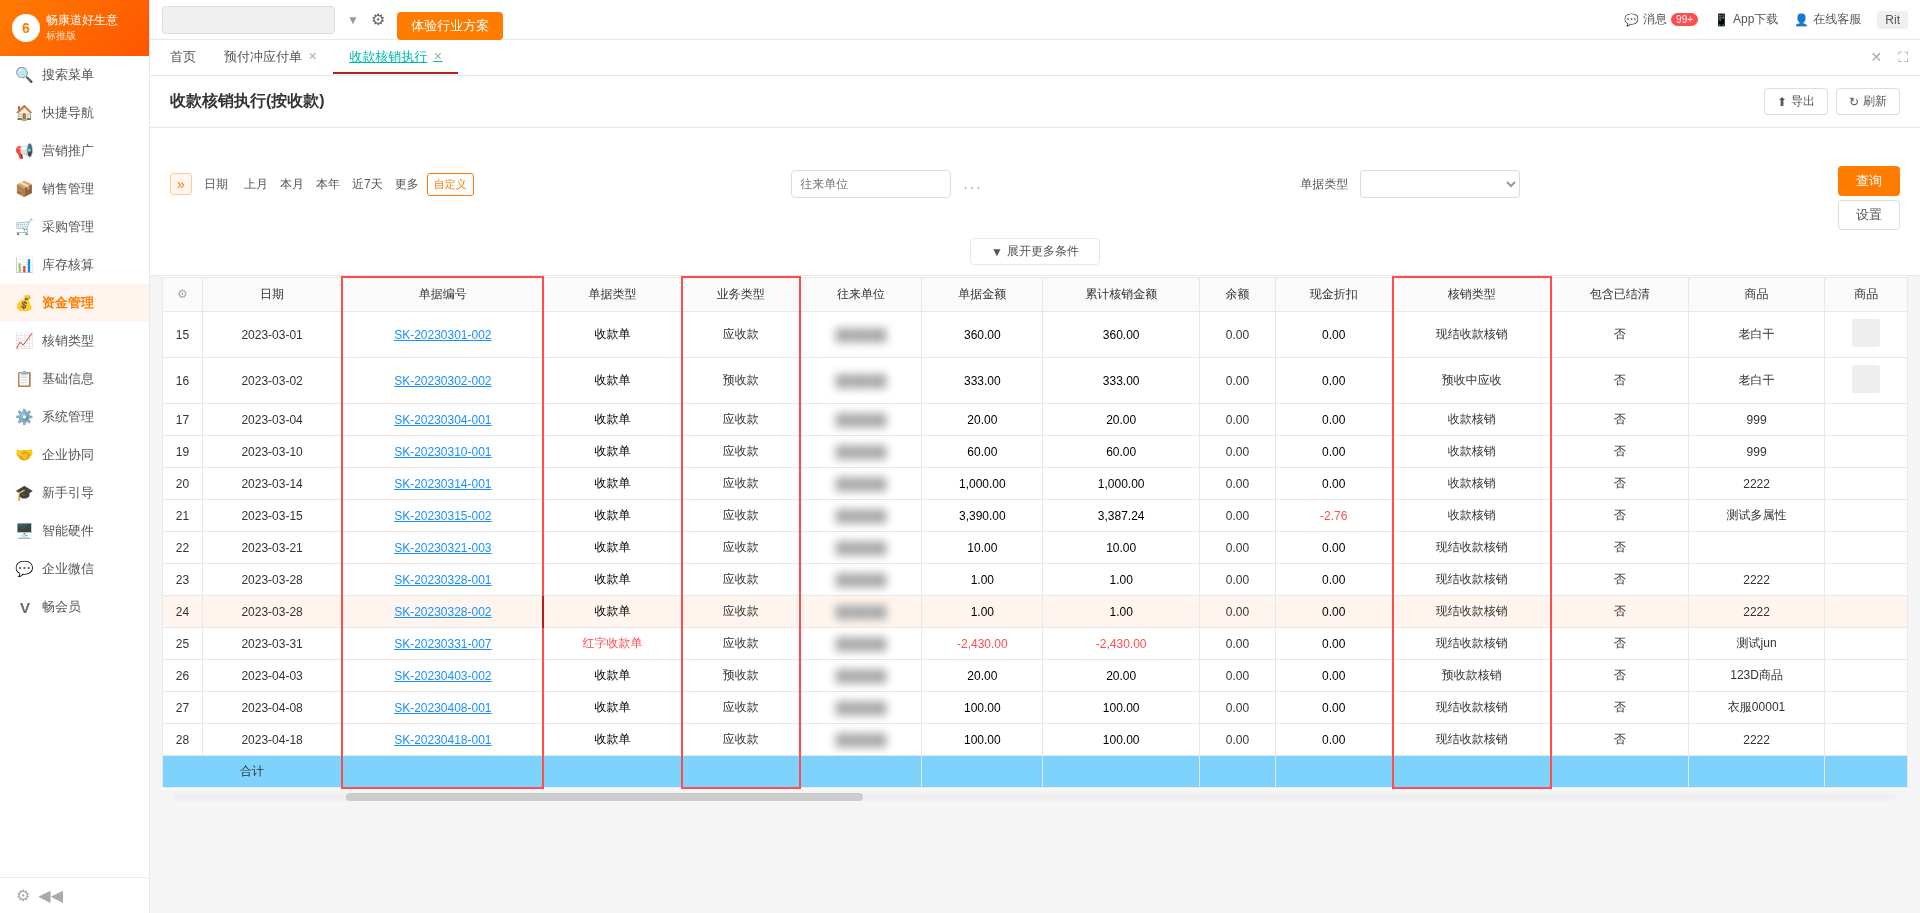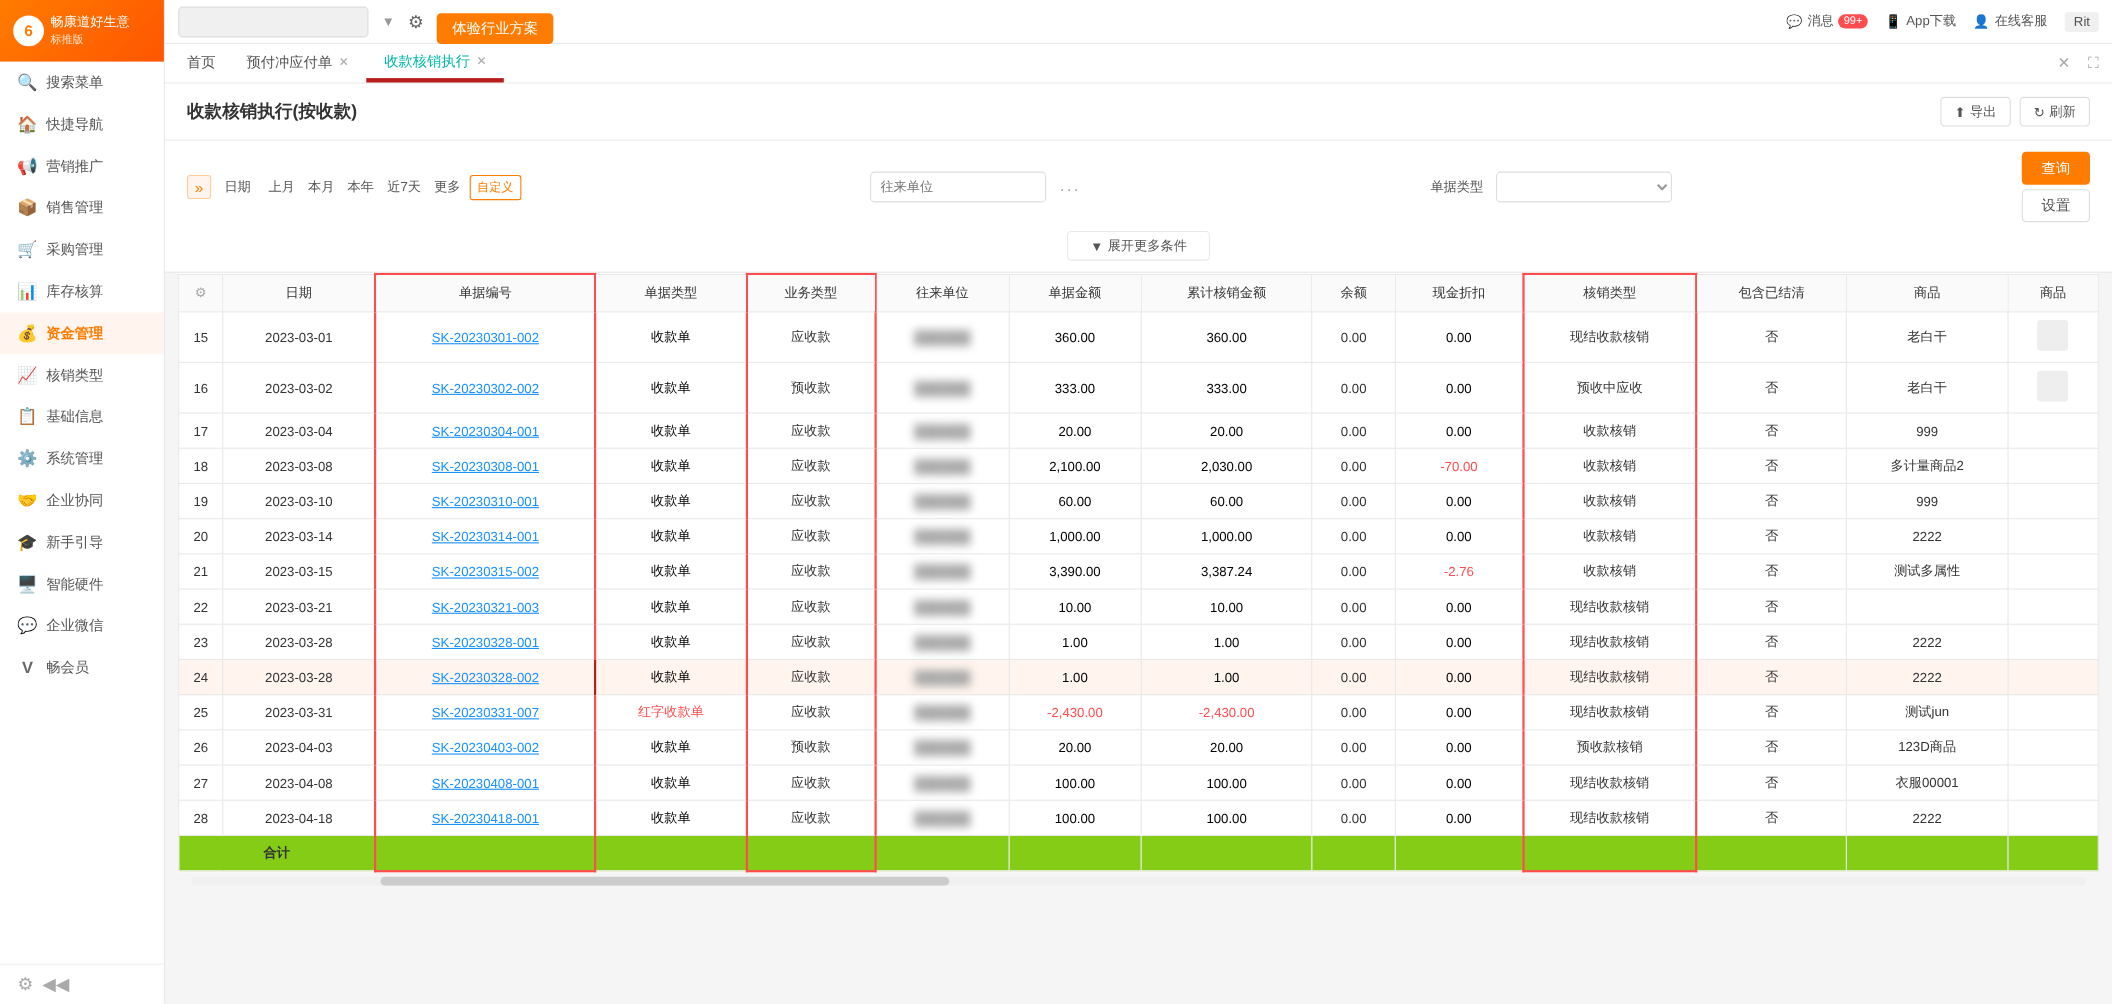--- a/index.html
+++ b/index.html
@@ -126,22 +126,23 @@
       align-items: center;
       gap: 6px;
       padding: 6px 16px;
       font-size: 13px;
       color: #555;
       cursor: pointer;
       border-bottom: 2px solid transparent;
     }
     .tab.active {
       color: #00b8a9;
-      border-bottom: 4px solid #b91c1c;
+      border-bottom: 2px solid #b91c1c;
       font-weight: 500;
+      text-decoration: underline;
     }
     .tab-close { font-size: 11px; color: #aaa; cursor: pointer; }
     .tab-home { color: #555; font-size: 13px; padding: 6px 12px; }
     .tabbar-spacer { flex: 1; }
     .tabbar-actions { display: flex; gap: 8px; }
     .tabbar-action-btn { font-size: 14px; color: #aaa; cursor: pointer; padding: 2px 4px; }
 
     
     .page-content {
       flex: 1;
@@ -234,20 +235,21 @@
     }
     .filter-ellipsis { color: #aaa; font-size: 16px; letter-spacing: 2px; }
     .btn-query {
       background: #ff7c00;
       color: #fff;
       border: none;
       border-radius: 4px;
       padding: 6px 18px;
       font-size: 13px;
       cursor: pointer;
+      margin-top: 28px;
     }
     .btn-setting {
       background: #fff;
       border: 1px solid #ddd;
       border-radius: 4px;
       padding: 5px 14px;
       font-size: 13px;
       color: #555;
       cursor: pointer;
     }
@@ -292,21 +294,21 @@
     }
     .data-table td {
       border: 1px solid #e8e8e8;
       padding: 7px 10px;
       text-align: center;
       color: #333;
       white-space: nowrap;
     }
     .data-table tr.highlighted td { background: #fff5ee; }
     .link-cell { color: #1890ff; cursor: pointer; text-decoration: underline; }
-    .footer-row td { background: #84cc16; font-weight: 700; }
+    .footer-row td { background: #7dd3fc; font-weight: 400; }
 
     
     .th-gear { color: #aaa; cursor: pointer; }
 
     
     .table-scroll-bar {
       height: 8px;
       background: #f0f0f0;
       border-radius: 4px;
       margin: 4px 12px;
@@ -573,38 +575,20 @@
       <td style="color:inherit">20.00</td>
       <td style="color:inherit">20.00</td>
       <td>0.00</td>
       <td style="color:inherit">0.00</td>
       <td style="border-left:2px solid #ff4d4f;border-right:2px solid #ff4d4f;">收款核销</td>
       <td>否</td>
       <td>999</td>
       <td></td>
     </tr>
             <tr>
-      <td>18</td>
-      <td>2023-03-08</td>
-      <td style="border-left:2px solid #ff4d4f;border-right:2px solid #ff4d4f;">
-        <span class="link-cell">SK-20230308-001</span>
-      </td>
-      <td style="color:inherit">收款单</td>
-      <td style="border-left:2px solid #ff4d4f;border-right:2px solid #ff4d4f;">应收款</td>
-      <td><span class="blurred">██████</span></td>
-      <td style="color:inherit">2,100.00</td>
-      <td style="color:inherit">2,030.00</td>
-      <td>0.00</td>
-      <td style="color:#ff4d4f">-70.00</td>
-      <td style="border-left:2px solid #ff4d4f;border-right:2px solid #ff4d4f;">收款核销</td>
-      <td>否</td>
-      <td>多计量商品2</td>
-      <td></td>
-    </tr>
-            <tr>
       <td>19</td>
       <td>2023-03-10</td>
       <td style="border-left:2px solid #ff4d4f;border-right:2px solid #ff4d4f;">
         <span class="link-cell">SK-20230310-001</span>
       </td>
       <td style="color:inherit">收款单</td>
       <td style="border-left:2px solid #ff4d4f;border-right:2px solid #ff4d4f;">应收款</td>
       <td><span class="blurred">██████</span></td>
       <td style="color:inherit">60.00</td>
       <td style="color:inherit">60.00</td>

